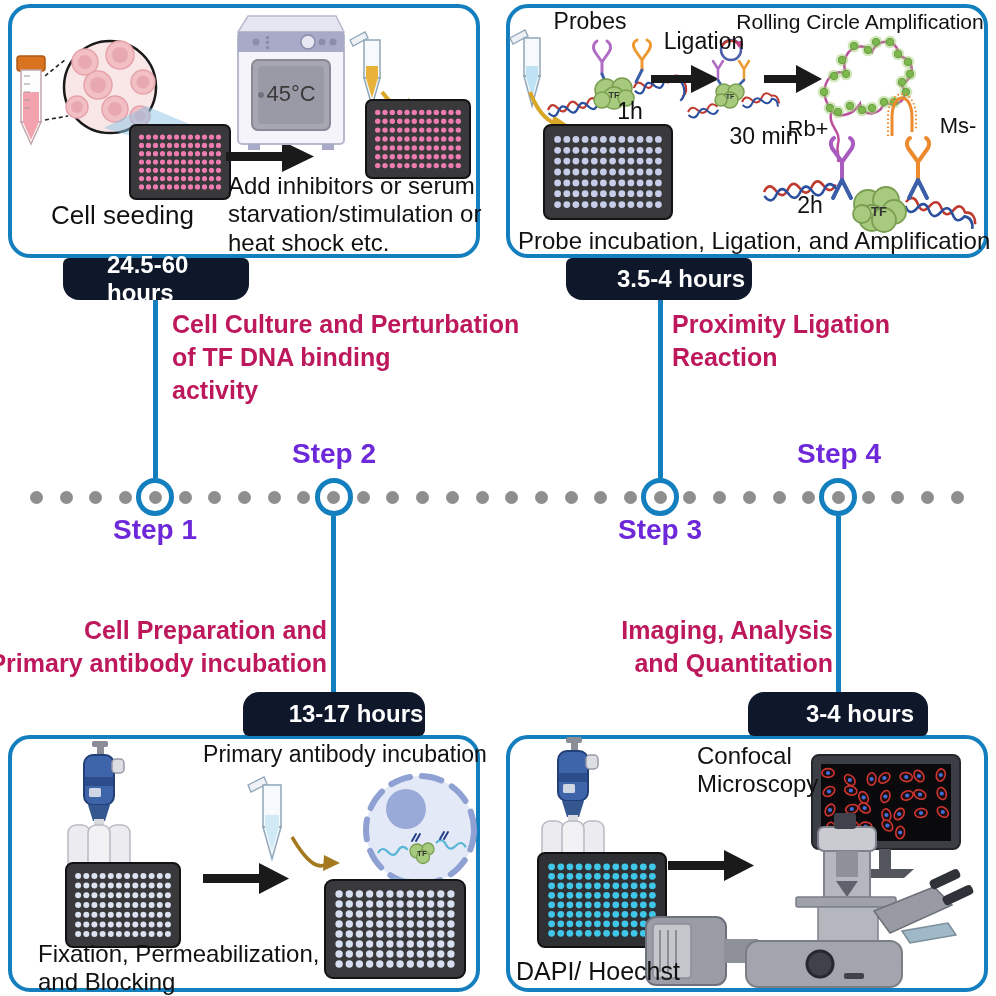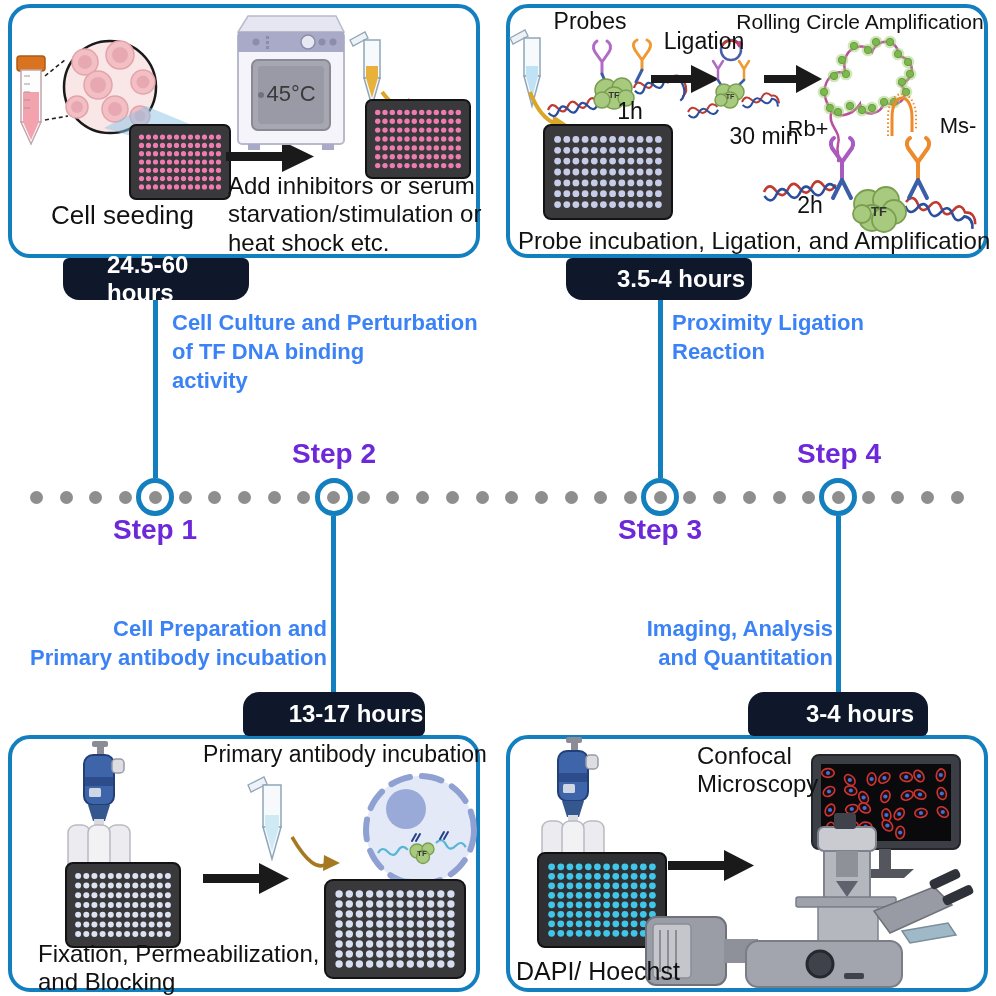--- a/index.html
+++ b/index.html
@@ -5,21 +5,21 @@
   html,body{margin:0;padding:0;background:#fff;}
   #fig{position:relative;width:996px;height:996px;background:#fff;overflow:hidden;
        font-family:"Liberation Sans",sans-serif;color:#111;}
   .panel{position:absolute;border:4px solid #147fbe;border-radius:22px;background:#fff;box-sizing:border-box;}
   .psvg{position:absolute;pointer-events:none;}
   .badge{position:absolute;background:#0f172a;color:#fff;font-weight:bold;font-size:24px;
          display:flex;align-items:center;justify-content:center;box-sizing:border-box;padding-left:44px;}
   .badge.top{border-radius:6px 6px 16px 16px;}
   .badge.bot{border-radius:16px 16px 6px 6px;}
   .vline{position:absolute;width:5px;background:#147fbe;}
-  .title{position:absolute;font-weight:bold;font-size:22px;line-height:1.32;white-space:pre;color:#3b82f6;}
+  .title{position:absolute;font-weight:bold;font-size:25px;line-height:1.32;white-space:pre;color:#be185d;}
   .step-label{position:absolute;font-weight:bold;font-size:28px;color:#6d28d9;text-align:center;white-space:pre;}
   .cap{position:absolute;white-space:pre;line-height:1.18;color:#111;}
   .tc{text-align:center;} .tr{text-align:right;}
   #tl{position:absolute;left:30px;top:490px;width:934px;height:14px;display:flex;
       justify-content:space-between;align-items:center;}
   .tl-dot{position:relative;width:13px;height:13px;border-radius:50%;background:#8e8e8e;flex:0 0 auto;}
   .tl-dot.circled::after{content:"";position:absolute;width:28px;height:28px;border:5px solid #147fbe;
       border-radius:50%;left:50%;top:50%;transform:translate(-50%,-50%);}
 </style>
 </head>

